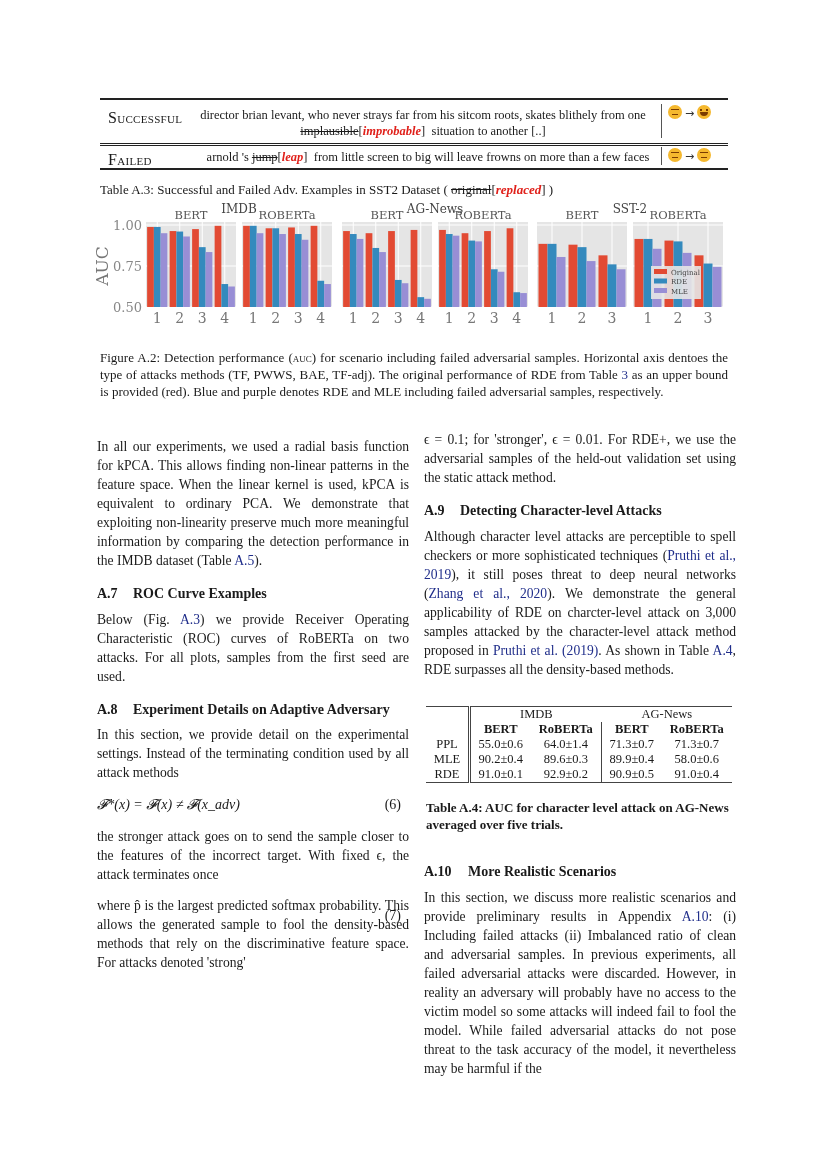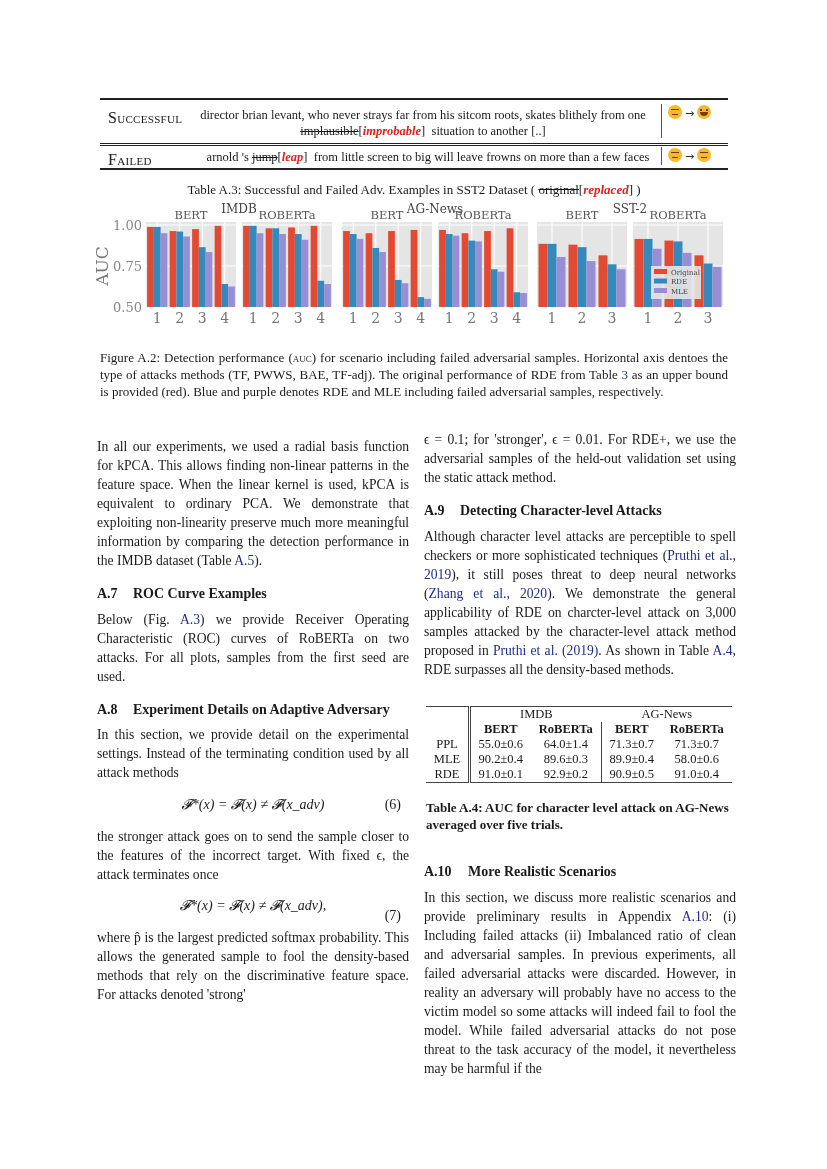--- a/index.html
+++ b/index.html
@@ -13,37 +13,37 @@
   .t3-vbar { position: absolute; left: 661px; width: 1px; background: #555; }
   .t3-emoji { position: absolute; left: 668px; font-size: 13px; font-family: "DejaVu Sans", sans-serif; }
   .emo { display: inline-block; width: 14px; height: 14px; border-radius: 50%; background: #f5b82e; vertical-align: -2px; position: relative; }
   .emo.angry::before { content: ""; position: absolute; left: 3px; top: 4px; width: 8px; height: 2px; border-top: 1.5px solid #7a3b00; }
   .emo.angry::after { content: ""; position: absolute; left: 4px; top: 9px; width: 6px; height: 2px; border-top: 1.5px solid #7a3b00; }
   .emo.happy::after { content: ""; position: absolute; left: 3px; top: 7px; width: 8px; height: 4px; background: #7a3b00; border-radius: 0 0 5px 5px; }
   .emo.happy::before { content: ""; position: absolute; left: 3px; top: 4px; width: 8px; height: 2px; border-left: 2px solid #7a3b00; border-right: 2px solid #7a3b00; box-sizing: border-box; }
   .arrow { color: #333; margin: 0 3px; font-size: 11px; }
   .strike { text-decoration: line-through; }
   .repl { color: #e0201a; font-style: italic; font-weight: bold; }
-  .caption-center { position: absolute; left: 100px; width: 628px; text-align: center; font-size: 13px; }
+  .caption-center { position: absolute; left: 100px; width: 628px; font-size: 13px; }
   
   #chart { position: absolute; left: 90px; top: 198px; }
   .chart-svg text { font-family: "DejaVu Serif", serif; }
   
   .fig-caption { position: absolute; left: 100px; top: 349px; width: 628px; font-size: 13px; line-height: 17px; text-align: justify; }
   .sc { font-variant: small-caps; }
   .ref { color: #1f2d8a; }
   
   .col { position: absolute; width: 312px; font-size: 13.6px; line-height: 19px; text-align: justify; }
   .col-left { left: 97px; }
   .col-right { left: 424px; }
   .sec-h { font-weight: bold; font-size: 14px; margin: 0; text-align: left; }
   .sec-h .num { display: inline-block; width: 36px; }
   .sec-h .num.wide { width: 44px; }
   .para { margin: 0; hyphens: manual; }
-  .eq { position: relative; text-align: center; font-style: italic; font-size: 14px; }
+  .eq { position: relative; font-style: italic; font-size: 14px; }
   .eq .eqn { position: absolute; right: 8px; font-style: normal; }
   
   .t4 { position: absolute; left: 426px; top: 706px; width: 306px; font-size: 12.5px; }
   .t4 table { border-collapse: collapse; width: 100%; }
   .t4 td, .t4 th { padding: 0 3px; text-align: center; line-height: 15px; font-weight: normal; }
   .t4 .hdr-b { font-weight: bold; }
   .t4 .vsep { border-left: 3px double #444; }
   .t4 .vsep2 { border-left: 1px solid #444; }
   .t4-top { border-top: 1px solid #444; }
   .t4-bot { border-bottom: 1px solid #444; }
@@ -249,21 +249,20 @@
   <p class="para" style="margin-top:7px"><span>In all our experiments, we used a radial basis function for kPCA. This allows finding non-linear patterns in the feature space. When the linear kernel is used, kPCA is equivalent to ordinary PCA. We demonstrate that exploiting non-linearity preserve much more meaningful information by comparing the detection performance in the IMDB dataset (Table </span><span class="ref">A.5</span><span>).</span></p>
 
   <h3 class="sec-h" style="margin-top:14px"><span class="num">A.7</span><span>ROC Curve Examples</span></h3>
   <p class="para" style="margin-top:7px"><span>Below (Fig. </span><span class="ref">A.3</span><span>) we provide Receiver Operating Characteristic (ROC) curves of RoBERTa on two attacks. For all plots, samples from the first seed are used.</span></p>
 
   <h3 class="sec-h" style="margin-top:14px;padding-left:36px;text-indent:-36px"><span class="num" style="text-indent:0">A.8</span><span>Experiment Details on Adaptive Adversary</span></h3>
   <p class="para" style="margin-top:6px">In this section, we provide detail on the experimental settings. Instead of the terminating condition used by all attack methods</p>
   <div class="eq" style="margin:13px 0 13px 0"><span>𝓕*(x) = 𝓕(x) ≠ 𝓕(x_adv)</span><span class="eqn">(6)</span></div>
   <p class="para">the stronger attack goes on to send the sample closer to the features of the incorrect target. With fixed ϵ, the attack terminates once</p>
   <div class="eq" style="margin:12px 0 12px 0;line-height:20px">
-    <div>𝓕*(x) = 𝓕(x) ≠ 𝓕(x_adv),</div>
     <span class="eqn" style="top:10px">(7)</span>
   </div>
   <p class="para">where p̂ is the largest predicted softmax probability. This allows the generated sample to fool the density-based methods that rely on the discriminative feature space. For attacks denoted 'strong'</p>
 </div>
 
 <div class="col col-right" style="top:430px">
   <p class="para">ϵ = 0.1; for 'stronger', ϵ = 0.01. For RDE+, we use the adversarial samples of the held-out validation set using the static attack method.</p>
   <h3 class="sec-h" style="margin-top:14px"><span class="num">A.9</span><span>Detecting Character-level Attacks</span></h3>
   <p class="para" style="margin-top:7px"><span>Although character level attacks are perceptible to spell checkers or more sophisticated techniques (</span><span class="ref">Pruthi et al., 2019</span><span>), it still poses threat to deep neural networks (</span><span class="ref">Zhang et al., 2020</span><span>). We demonstrate the general applicability of RDE on charcter-level attack on 3,000 samples attacked by the character-level attack method proposed in </span><span class="ref">Pruthi et al. (2019)</span><span>. As shown in Table </span><span class="ref">A.4</span><span>, RDE surpasses all the density-based methods.</span></p>
 </div>

